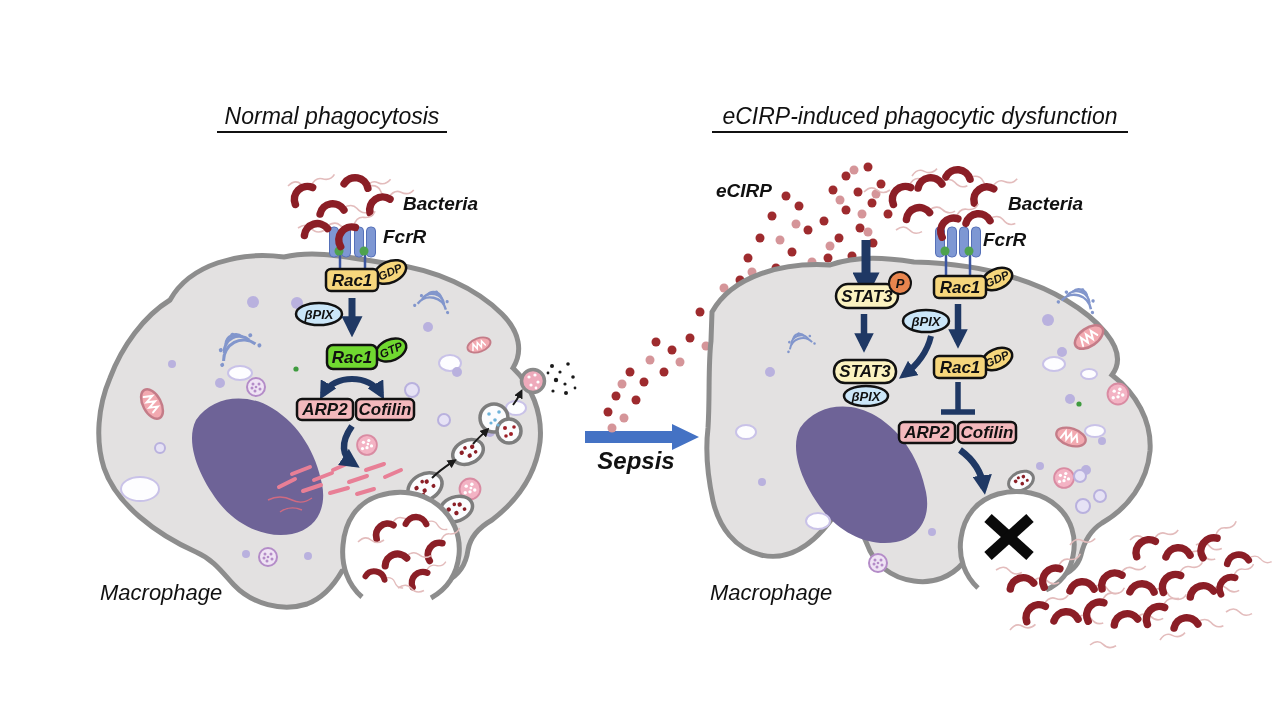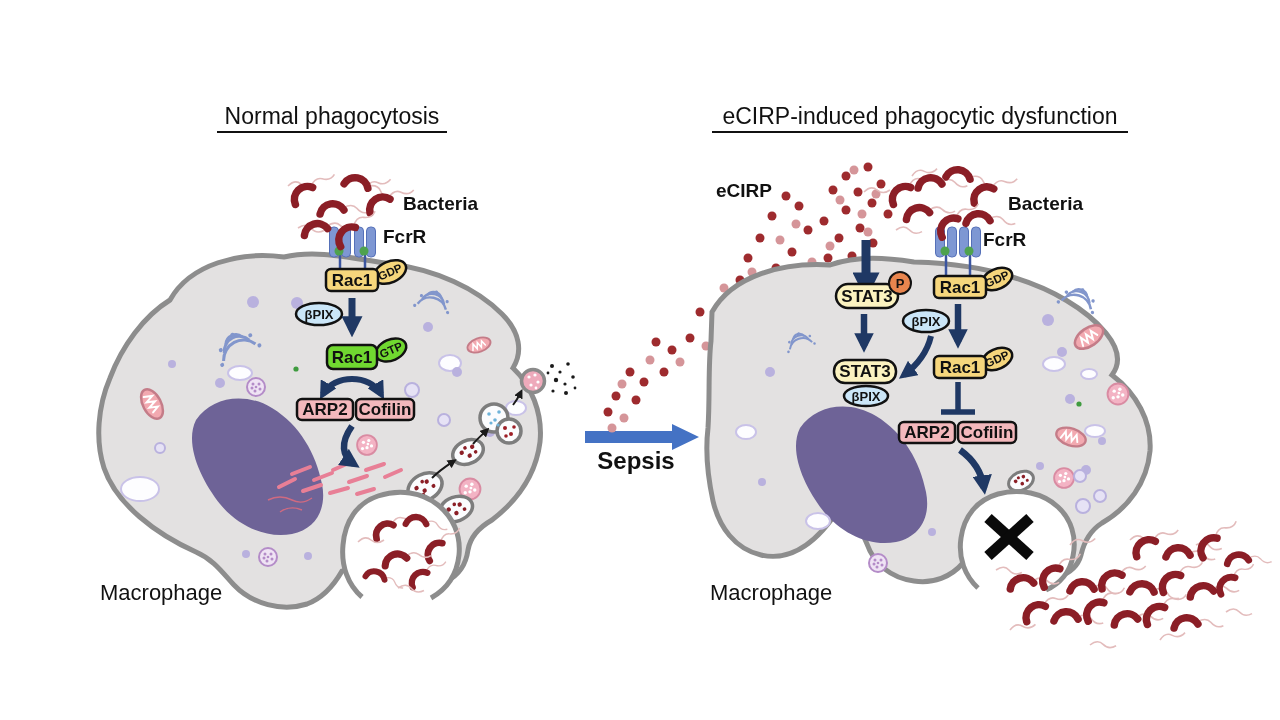--- a/index.html
+++ b/index.html
@@ -1,16 +1,16 @@
 <!DOCTYPE html>
 <html><head>
 <meta charset="utf-8">
 <style>
   html,body{margin:0;padding:0;background:#ffffff;}
-  .stage{width:1280px;height:720px;position:relative;background:#fff;overflow:hidden;}
+  .stage{width:1280px;height:720px;position:relative;background:#fff;overflow:hidden;font-style:italic;}
   svg text{font-family:"Liberation Sans","DejaVu Sans",sans-serif;fill:#111;}
   .t-title{font-size:23px;}
   .t-label{font-size:19px;font-weight:bold;}
   .t-macro{font-size:22px;}
   .t-sepsis{font-size:24px;font-weight:bold;}
   .t-box{font-size:17px;font-weight:bold;}
   .t-small{font-size:11.5px;font-weight:bold;}
   .t-bpix{font-size:13px;font-weight:bold;}
   .t-p{font-size:13px;font-weight:bold;}
 </style>

